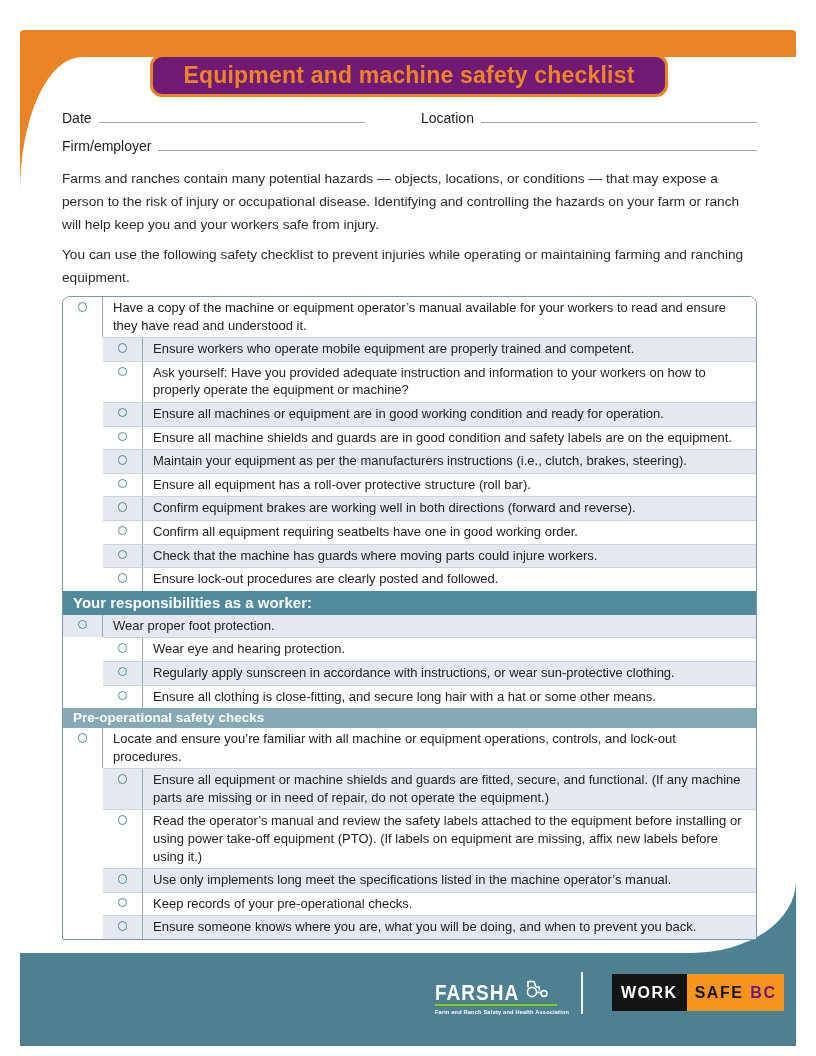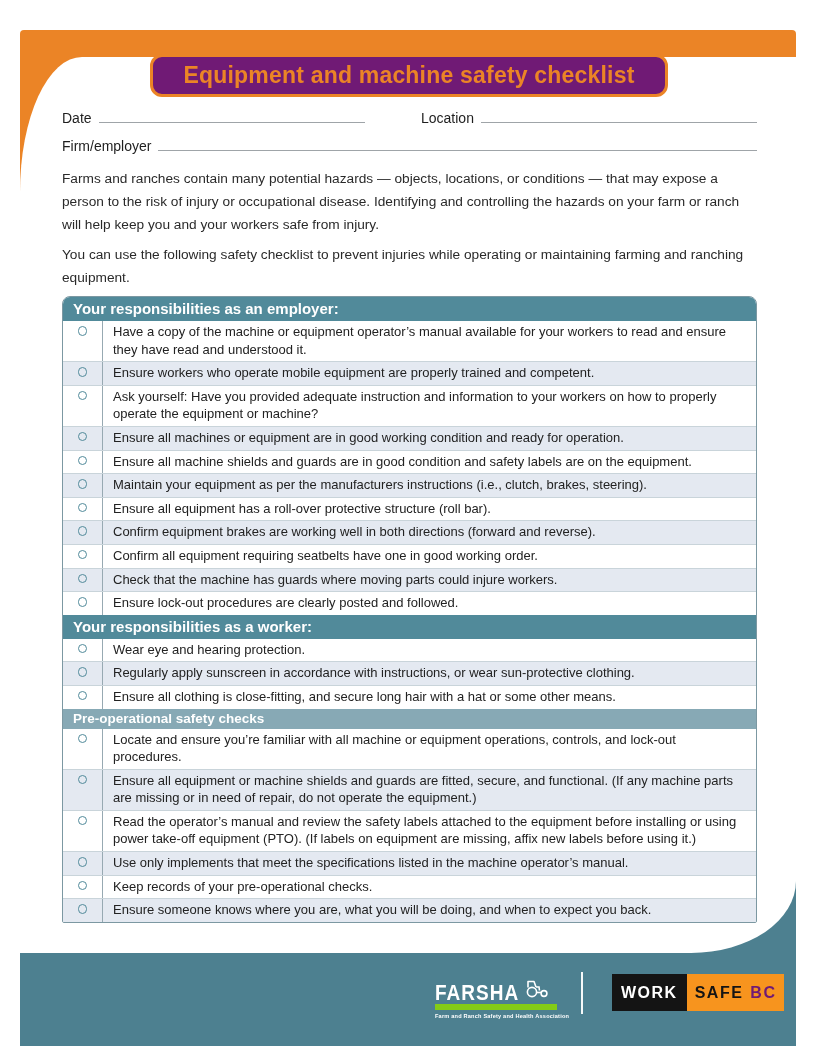--- a/index.html
+++ b/index.html
@@ -44,30 +44,30 @@
   #intro{margin-top:13px;}
   #intro p{font-size:13.7px;line-height:23px;margin-bottom:7px;color:#2a2a2a;}
 
   #checklist-table{margin-top:5px;width:695px;border:1.5px solid var(--tbl-border);
        border-radius:8px 8px 2px 2px;overflow:hidden;}
   .sec-header{color:#fff;font-weight:bold;}
   .sec-header.primary{background:var(--teal-dark);font-size:15px;padding:3px 10px 4px;}
   .sec-header.secondary{background:var(--teal-sub);font-size:13.5px;padding:2px 10px 3px;}
   .crow{display:flex;align-items:stretch;background:#fff;}
   .crow.light{background:var(--row-light);}
-  .crow + .crow{border-top:1px solid var(--row-divider);}
+  .crow + .crow{border-top:1px solid var(--row-divider);margin-left:40px;}
   .ccell-check{flex:0 0 40px;display:flex;justify-content:center;align-items:flex-start;
        padding-top:5px;border-right:1px solid var(--col-divider);}
   .circle{width:9.5px;height:9.5px;border:1.6px solid var(--teal-dark);border-radius:50%;
        display:inline-block;background:transparent;cursor:pointer;}
   .ccell-text{flex:1;padding:2px 8px 3px 10px;font-size:13px;line-height:17.6px;color:#222;}
 
   
   #farsha{position:absolute;left:415px;top:118px;color:#fff;}
-  .farsha-top{display:flex;align-items:flex-end;gap:5px;border-bottom:6px solid #84cc16;
+  .farsha-top{display:flex;align-items:flex-end;gap:5px;border-bottom:2px solid #84cc16;
        padding-bottom:2px;width:122px;}
   .farsha-name{font-size:19px;font-weight:bold;letter-spacing:1px;line-height:17px;
        transform:scaleY(1.2);transform-origin:bottom;}
   .farsha-tagline{font-size:5.6px;font-weight:bold;margin-top:3px;white-space:nowrap;letter-spacing:.2px;}
   #footer-divider{position:absolute;left:561px;top:112px;width:2px;height:42px;background:rgba(255,255,255,.95);}
   #worksafe{position:absolute;left:592px;top:114px;height:37px;display:flex;font-weight:bold;}
   .ws-black{background:#141414;color:#fff;display:flex;align-items:center;
        padding:0 9px;font-size:16px;letter-spacing:1.5px;text-transform:uppercase;}
   .ws-orange{background:var(--ws-orange);display:flex;align-items:center;gap:7px;
        padding:0 8px;font-size:16px;letter-spacing:1.5px;text-transform:uppercase;}
@@ -125,21 +125,20 @@
       <span class="fline"></span>
     </div>
   </div>
 
   <div id="intro">
     <p>Farms and ranches contain many potential hazards — objects, locations, or conditions — that may expose a person to the risk of injury or occupational disease. Identifying and controlling the hazards on your farm or ranch will help keep you and your workers safe from injury.</p>
     <p>You can use the following safety checklist to prevent injuries while operating or maintaining farming and ranching equipment.</p>
   </div>
 
   <div id="checklist-table">
-      <div class="sec-header primary">Your responsibilities as an employer:</div>
       <div class="crow">
         <div class="ccell-check">
           <span class="circle"></span>
         </div>
         <div class="ccell-text">Have a copy of the machine or equipment operator’s manual available for your workers to read and ensure they have read and understood it.</div>
       </div>
       <div class="crow light">
         <div class="ccell-check">
           <span class="circle"></span>
         </div>
@@ -193,20 +192,26 @@
         </div>
         <div class="ccell-text">Check that the machine has guards where moving parts could injure workers.</div>
       </div>
       <div class="crow">
         <div class="ccell-check">
           <span class="circle"></span>
         </div>
         <div class="ccell-text">Ensure lock-out procedures are clearly posted and followed.</div>
       </div>
       <div class="sec-header primary">Your responsibilities as a worker:</div>
+      <div class="crow light">
+        <div class="ccell-check">
+          <span class="circle"></span>
+        </div>
+        <div class="ccell-text">Wear proper foot protection.</div>
+      </div>
       <div class="crow">
         <div class="ccell-check">
           <span class="circle"></span>
         </div>
         <div class="ccell-text">Wear eye and hearing protection.</div>
       </div>
       <div class="crow light">
         <div class="ccell-check">
           <span class="circle"></span>
         </div>
@@ -234,33 +239,33 @@
       <div class="crow">
         <div class="ccell-check">
           <span class="circle"></span>
         </div>
         <div class="ccell-text">Read the operator’s manual and review the safety labels attached to the equipment before installing or using power take-off equipment (PTO). (If labels on equipment are missing, affix new labels before using it.)</div>
       </div>
       <div class="crow light">
         <div class="ccell-check">
           <span class="circle"></span>
         </div>
-        <div class="ccell-text">Use only implements that meet the specifications listed in the machine operator’s manual.</div>
+        <div class="ccell-text">Use only implements long meet the specifications listed in the machine operator’s manual.</div>
       </div>
       <div class="crow">
         <div class="ccell-check">
           <span class="circle"></span>
         </div>
         <div class="ccell-text">Keep records of your pre-operational checks.</div>
       </div>
       <div class="crow light">
         <div class="ccell-check">
           <span class="circle"></span>
         </div>
-        <div class="ccell-text">Ensure someone knows where you are, what you will be doing, and when to expect you back.</div>
+        <div class="ccell-text">Ensure someone knows where you are, what you will be doing, and when to prevent you back.</div>
       </div>
     </div>
 
 </div>
 
 <div id="title-box">
   <span>Equipment and machine safety checklist</span>
 </div>
 
 </body></html>

